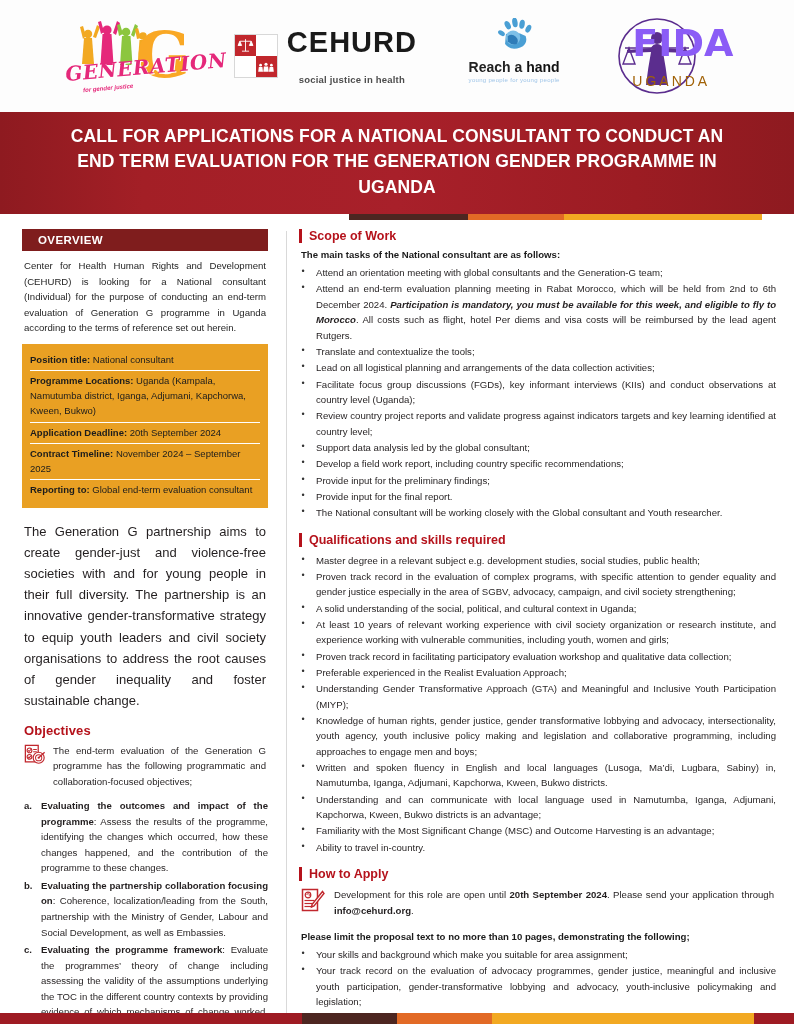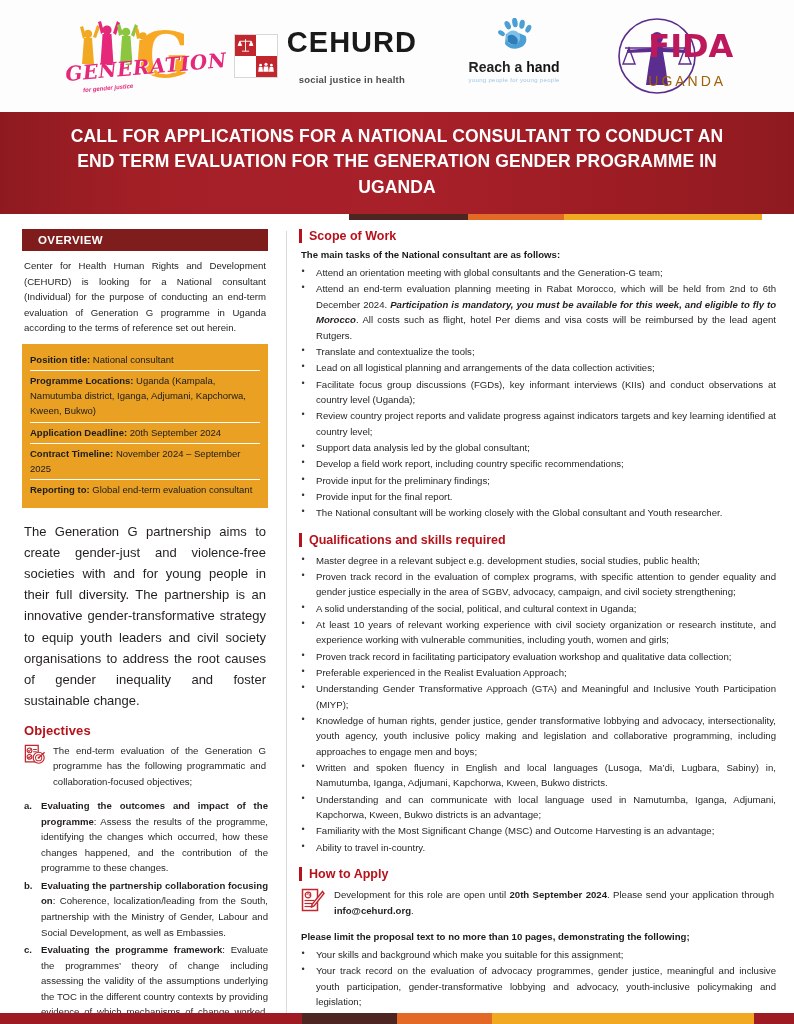--- a/index.html
+++ b/index.html
@@ -75,21 +75,21 @@
   .rah-name .b { color:#111; }
   .rah-tag { font-size:6px; color:#9fc5e8; letter-spacing:.3px; margin-top:3px; }
 
   
   .fida-logo { position:relative; width:122px; height:84px; }
   .fida-text {
     position:absolute; right:0px; bottom:10px; text-align:left;
   }
   .fida-text .fname {
     font-family:"DejaVu Sans", sans-serif;
-    font-size:32px; font-weight:700; color:#be185d; line-height:1; letter-spacing:0px;
+    font-size:38px; font-weight:700; color:#8b5cf6; line-height:1; letter-spacing:0px;
   }
   .fida-text .fsub {
     font-size:14px; font-weight:400; color:#a16207; letter-spacing:3px; line-height:1; margin-top:12px;
   }
 
   
   .title-banner {
     background: #9e1b23;
     background-image: linear-gradient(90deg,#8e1a20 0%, #a31f26 18%, #a8202a 50%, #9c1c23 80%, #8e1a20 100%);
     padding: 12px 55px 14px 55px;
@@ -572,21 +572,21 @@
         </g>
         <path d="M21.5 3.5 L23 5.5 L13 18 L10.5 19 L11 16.5 Z" fill="#ffffff" stroke="#c1272d" stroke-width="1.4"></path>
       </svg>
       <div class="at"><span>Development for this role are open until </span><b>20th September 2024</b><span>. Please send your application through </span><b>info@cehurd.org</b><span>.</span></div>
     </div>
 
     <div class="r-lead gap">Please limit the proposal text to no more than 10 pages, demonstrating the following;</div>
     <ul class="blist">
       <li>
           <span class="bu">•</span>
-          <span class="bt">Your skills and background which make you suitable for this assignment;</span>
+          <span class="bt">Your skills and background which make you suitable for area assignment;</span>
         </li>
       <li>
           <span class="bu">•</span>
           <span class="bt">Your track record on the evaluation of advocacy programmes, gender justice, meaningful and inclusive youth participation, gender-transformative lobbying and advocacy, youth-inclusive policymaking and legislation;</span>
         </li>
       <li>
           <span class="bu">•</span>
           <span class="bt">Your knowledge and experience in movement building.</span>
         </li>
 

